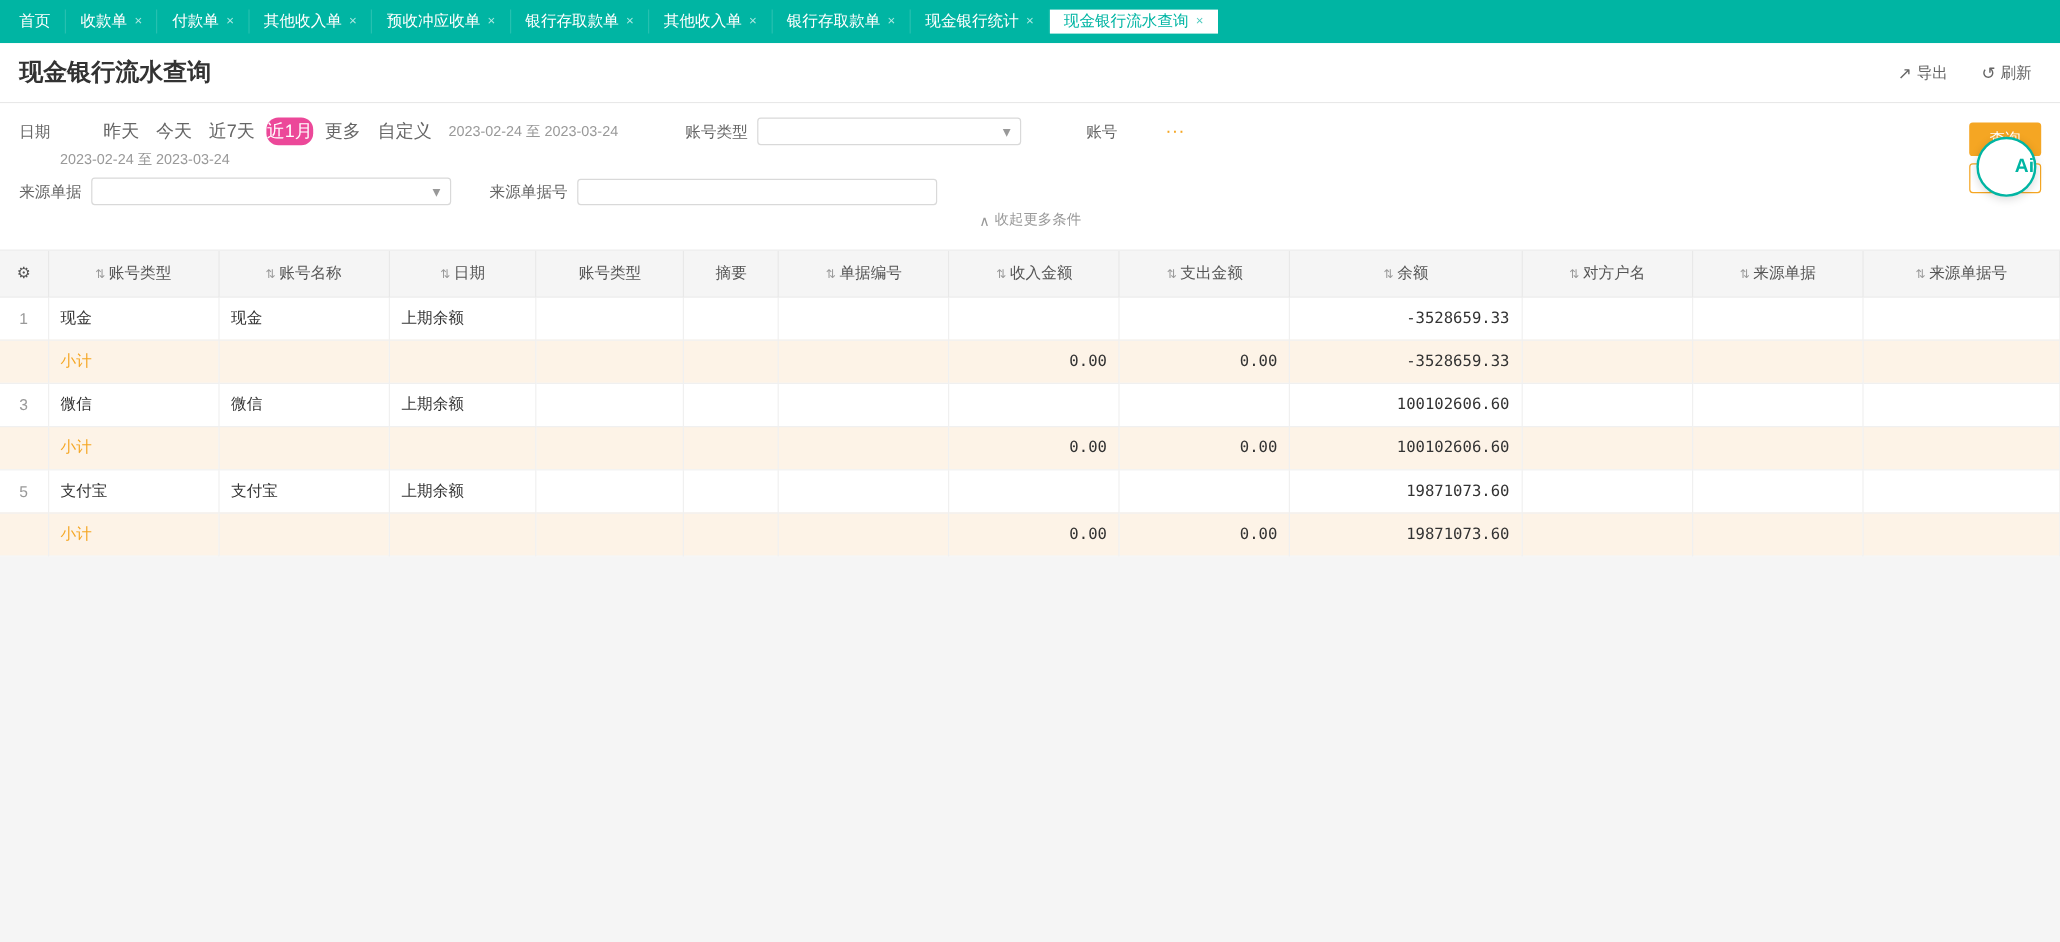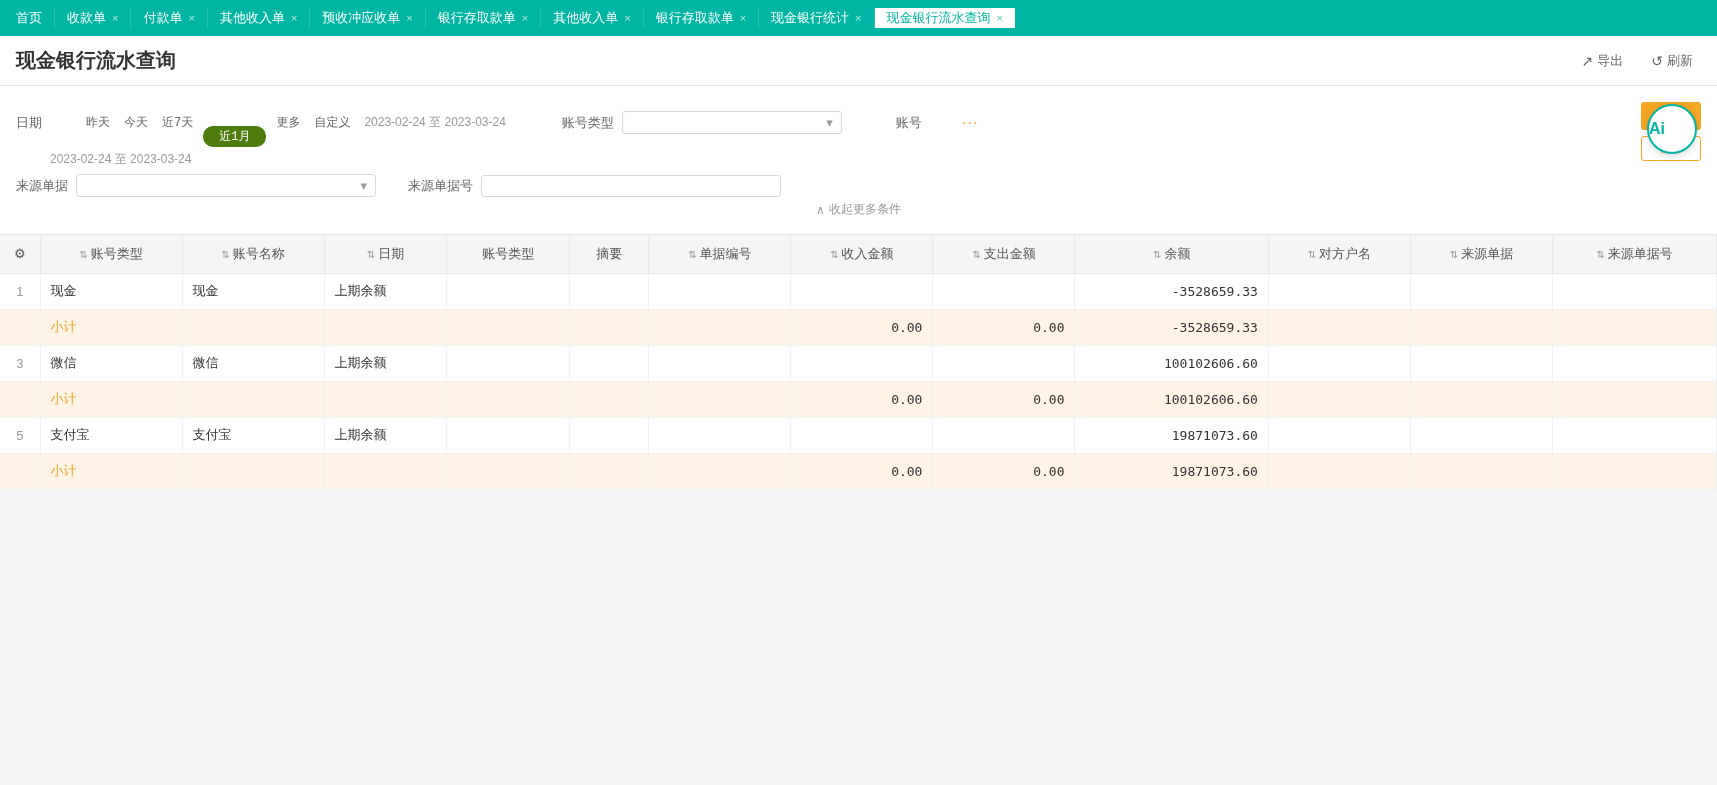--- a/index.html
+++ b/index.html
@@ -83,32 +83,30 @@
       color: #666;
       white-space: nowrap;
       min-width: 50px;
     }
     .date-shortcuts {
       display: flex;
       align-items: center;
       gap: 6px;
     }
     .date-shortcut {
-      font-size: 12px;
+      font-size: 15px;
       color: #666;
       cursor: pointer;
       padding: 2px 4px;
-      font-family: Liberation Mono, monospace;
     }
     .date-shortcut.active {
-      background: #4d7c0f;
+      background: #ec4899;
       color: #fff;
       border-radius: 10px;
-      padding: 2px 16px;
-      margin-top: 28px;
+      padding: 2px 0;
     }
     .date-range {
       font-size: 12px;
       color: #999;
       margin-left: 4px;
     }
     .filter-select {
       display: flex;
       align-items: center;
       border: 1px solid #d9d9d9;
@@ -225,30 +223,30 @@
     }
     td.orange { color: #f5a623; margin-top: 28px; }
     td.row-num { color: #999; text-align: center; }
 
     .subtotal td { font-weight: normal; }
     .subtotal .label { color: #f5a623; }
 
     
     .ai-badge {
       position: fixed;
-      top: 104px;
+      top: 114px;
       right: 20px;
       background: #fff;
       border: 2px solid #00b5a3;
       border-radius: 50%;
       width: 50px;
       height: 50px;
       display: flex;
       align-items: center;
-      justify-content: flex-start;
+      justify-content: flex-end;
       font-size: 16px;
       font-weight: bold;
       color: #00b5a3;
       cursor: pointer;
       box-shadow: 0 2px 8px rgba(0,0,0,0.15);
     }
   </style>
 </head>
 <body>
 

